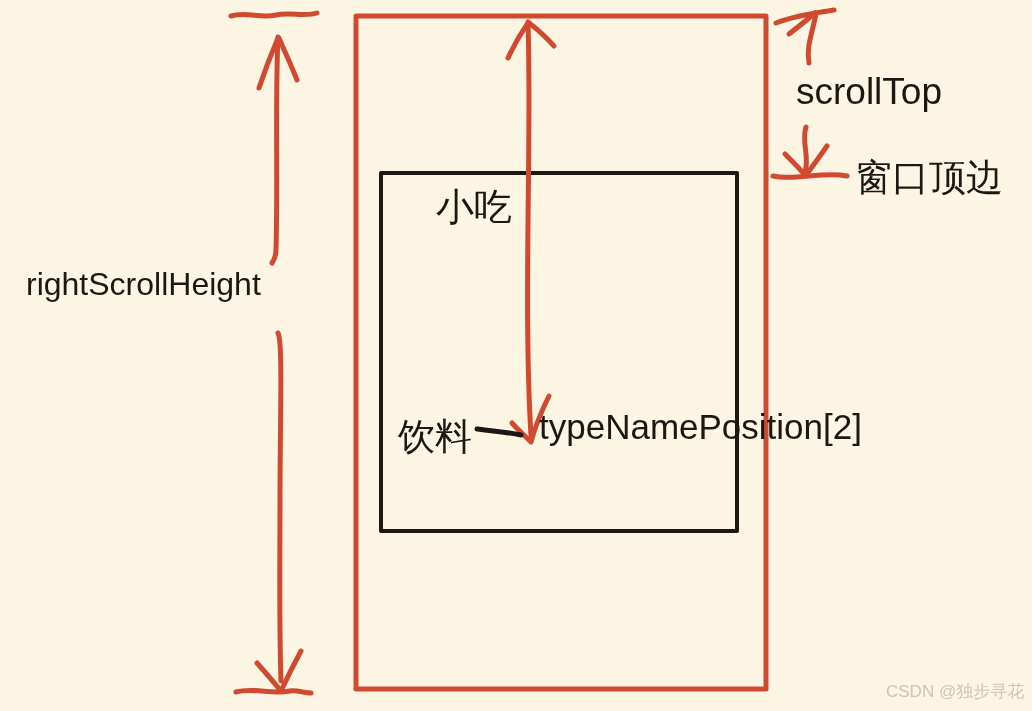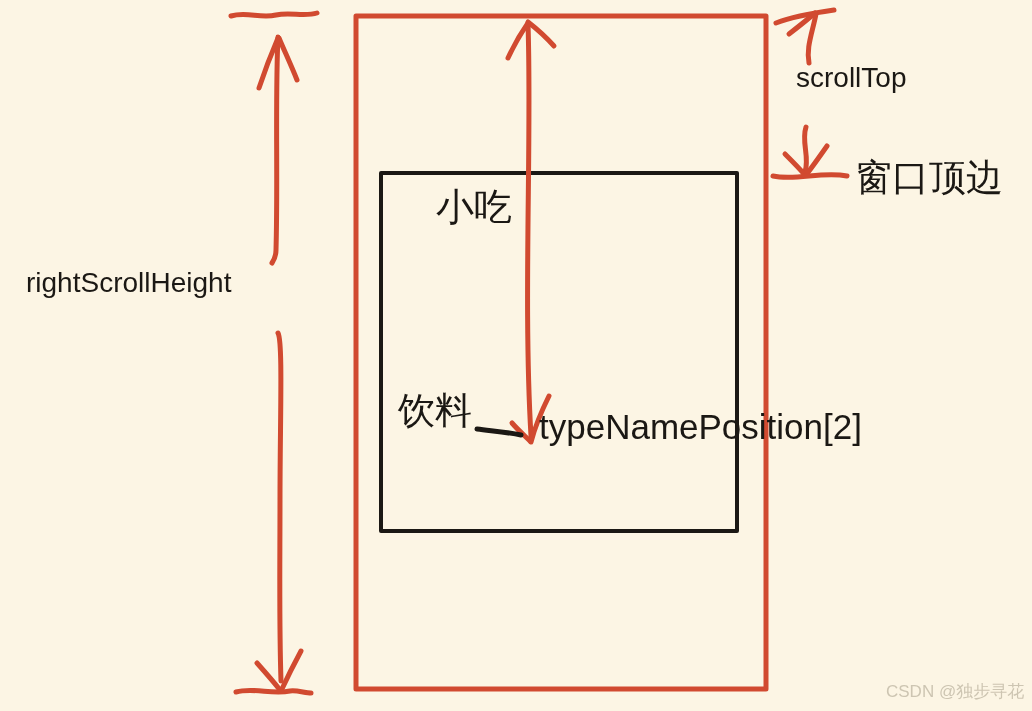--- a/index.html
+++ b/index.html
@@ -37,25 +37,25 @@
     fill: none;
     stroke-linecap: round;
     stroke-linejoin: round;
   }
   .label {
     position: absolute;
     color: var(--ink-black);
     line-height: 1.12;
     white-space: nowrap;
   }
-  #lbl-right-scroll-height { left: 26px;  top: 267px; font-size: 28px; }
-  #lbl-scroll-top          { left: 796px; top: 62px;  font-size: 28px; }
+  #lbl-right-scroll-height { left: 26px;  top: 267px; font-size: 32px; }
+  #lbl-scroll-top          { left: 796px; top: 71px;  font-size: 37px; }
   #lbl-window-top-edge     { left: 855px; top: 157px; font-size: 37px; }
   #lbl-snacks              { left: 406px; top: 186px; font-size: 38px; margin-left: 30px; }
-  #lbl-drinks              { left: 398px; top: 390px; font-size: 37px; }
+  #lbl-drinks              { left: 398px; top: 416px; font-size: 37px; }
   #lbl-type-name-position  { left: 539px; top: 407px; font-size: 35px; }
   #watermark {
     position: absolute;
     left: 886px;
     top: 680px;
     font-size: 17px;
     color: var(--watermark);
   }
 </style>
 </head>

